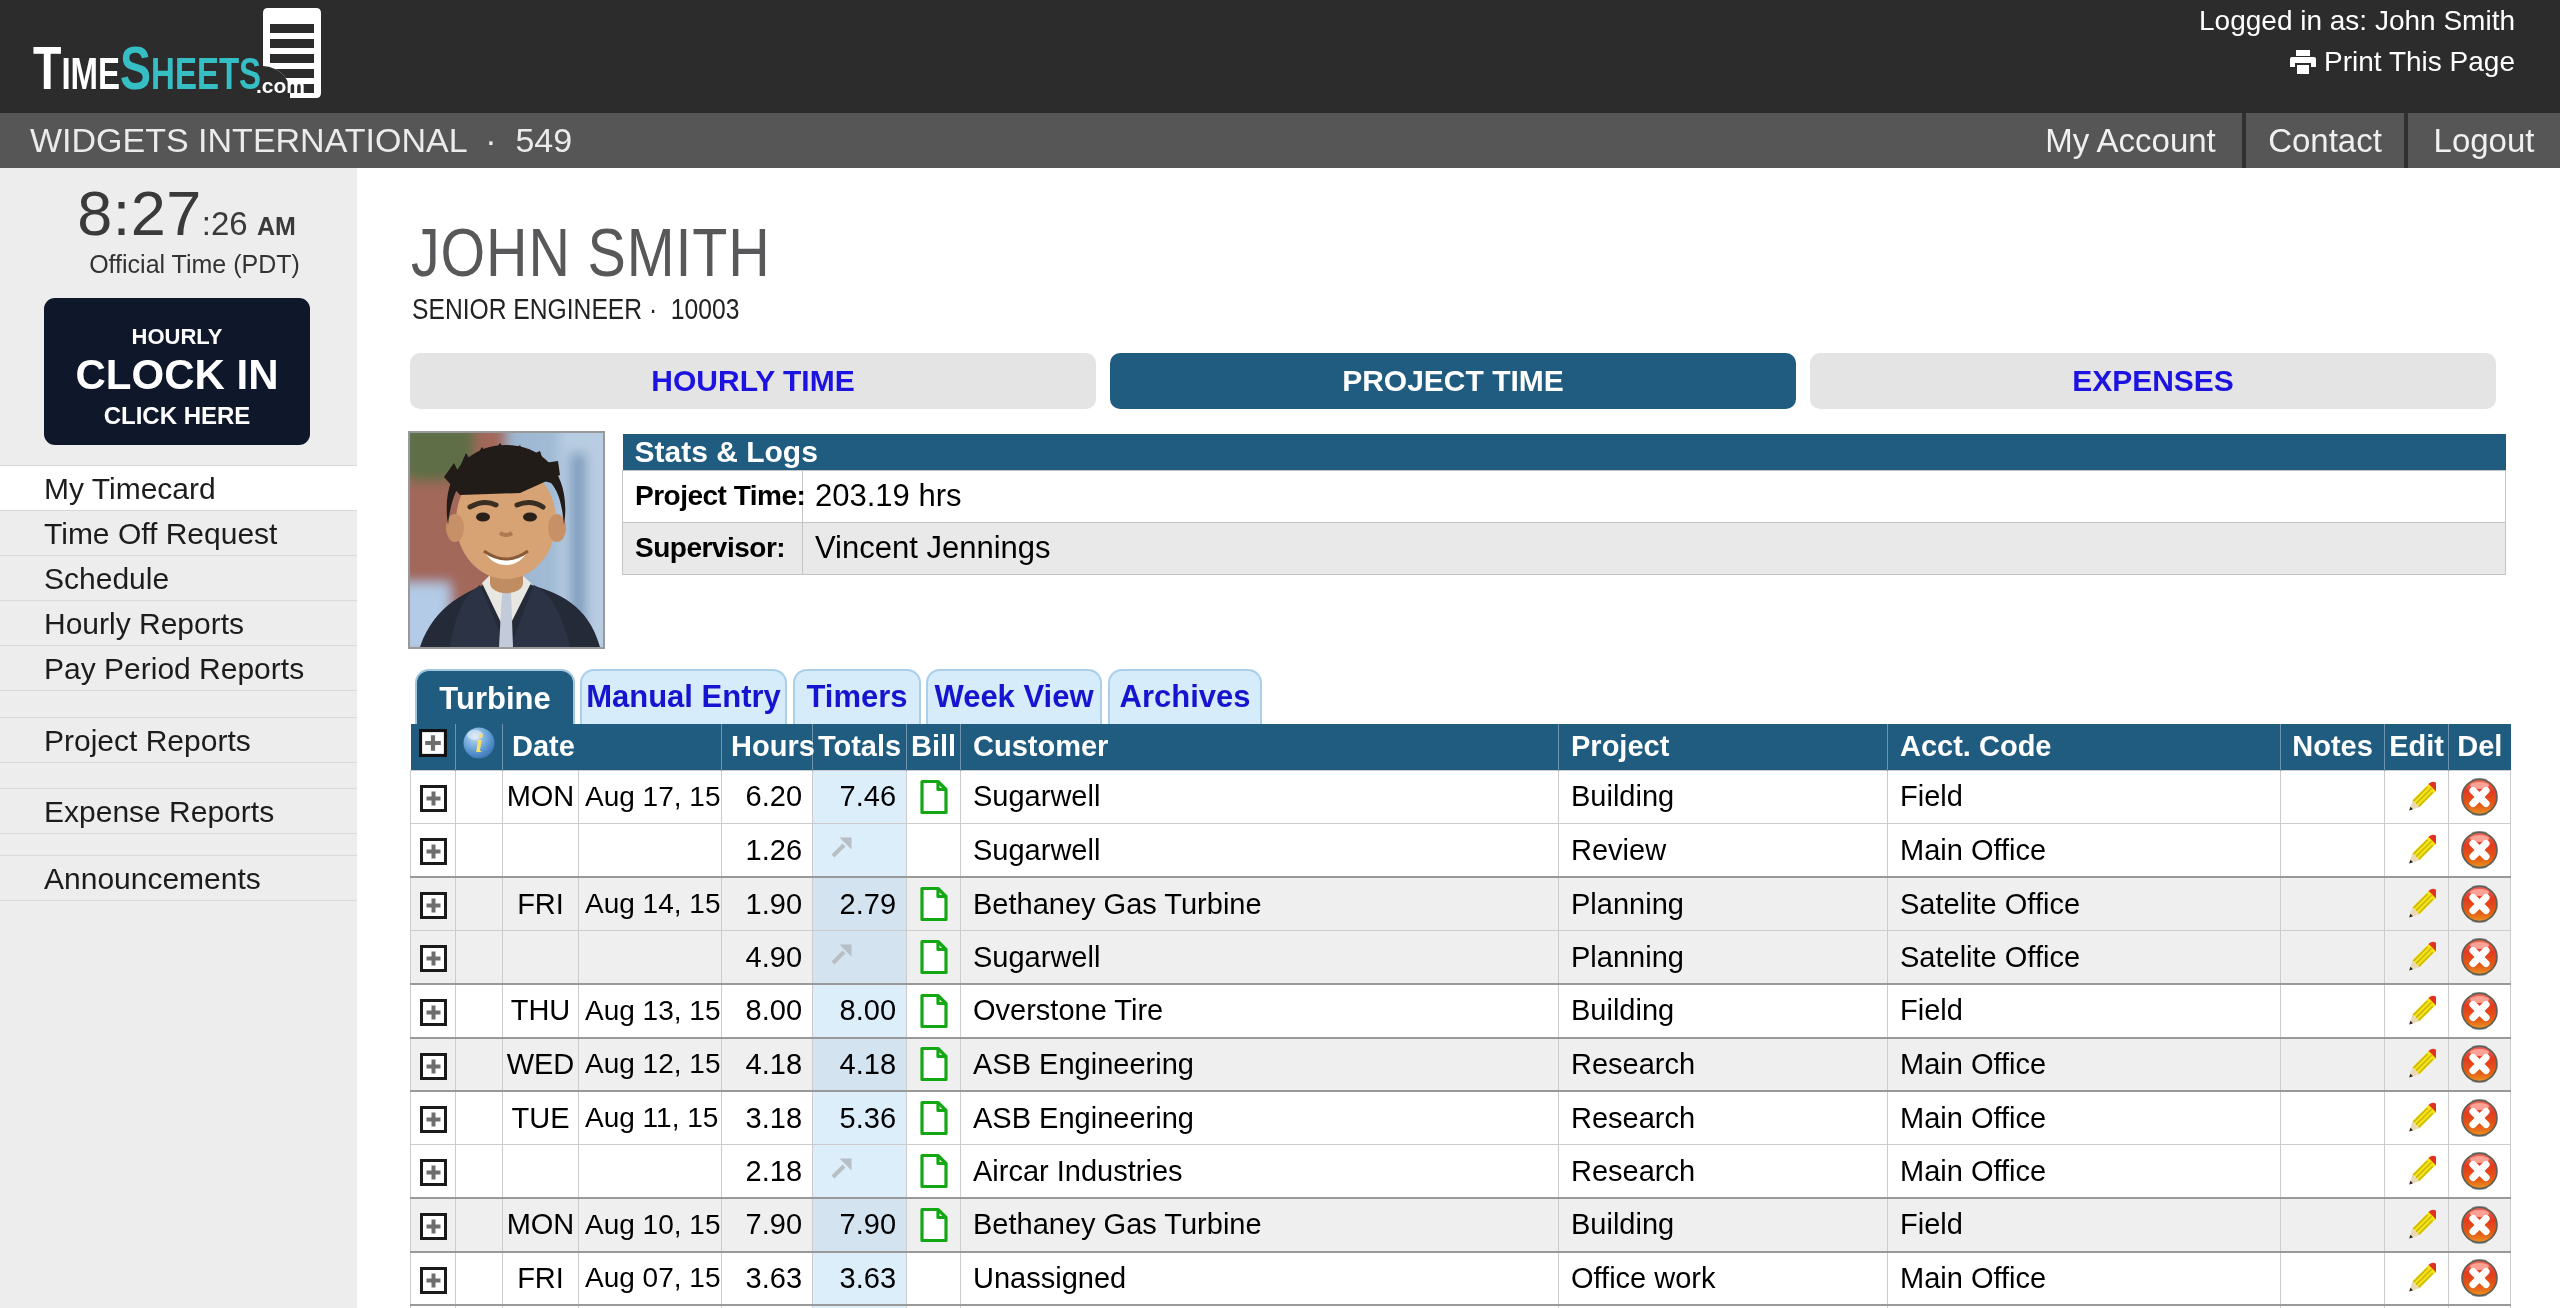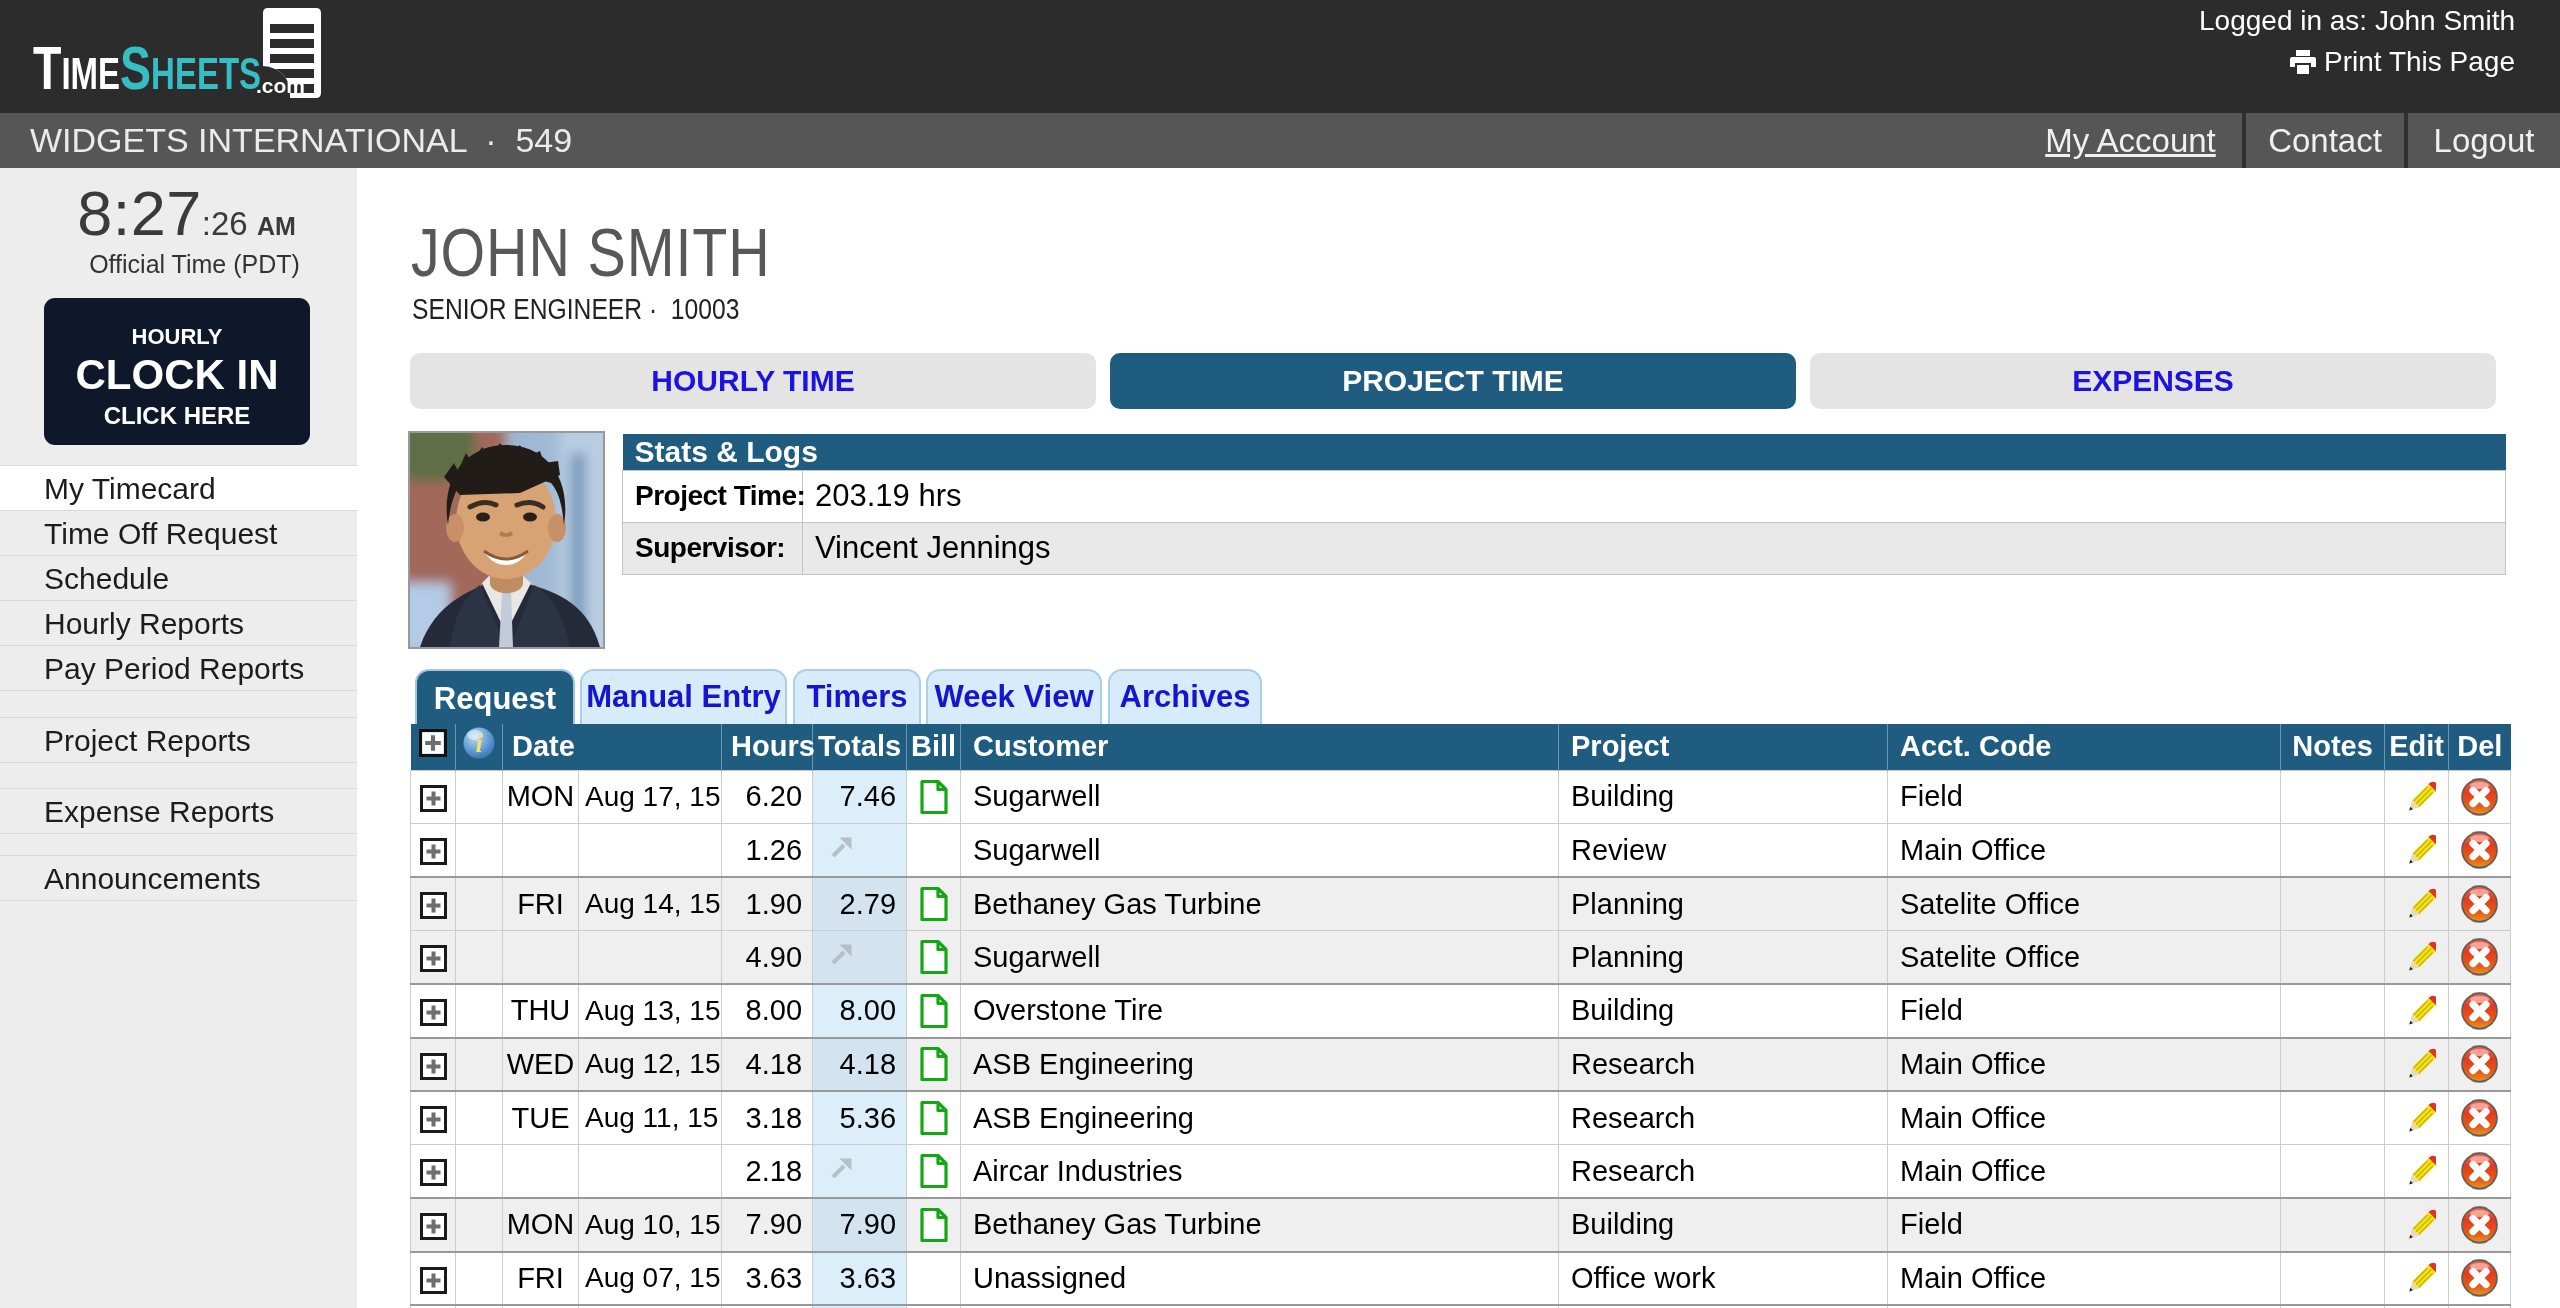--- a/index.html
+++ b/index.html
@@ -103,21 +103,21 @@
   </svg>
   <div style="position:absolute;left:256px;top:74px;color:#fff;font-size:21px;font-weight:bold;z-index:5;">.com</div>
   <div class="loggedin">Logged in as: John Smith</div>
   <div class="printline"><svg width="26" height="24" viewBox="0 0 26 24" style="vertical-align:-3px;">
         <path d="M6 0 h14 v6 h-14 z M2 7 h22 a2 2 0 0 1 2 2 v8 h-5 v-4 h-16 v4 h-5 v-8 a2 2 0 0 1 2-2 Z M7 15 h12 v9 h-12 z" fill="#fff"></path>
       </svg> Print This Page</div>
 </div>
 <div class="navbar">
   <div class="company">WIDGETS INTERNATIONAL &nbsp;·&nbsp; 549</div>
   <div class="navbtns">
-    <div class="navbtn" style="width:223px;text-decoration:underline;">My Account</div>
+    <div class="navbtn" style="width:223px;">My Account</div>
     <div class="navsep"></div>
     <div class="navbtn" style="width:158px;">Contact</div>
     <div class="navsep"></div>
     <div class="navbtn" style="width:152px;">Logout</div>
   </div>
 </div>
 <div class="sidebar">
   <div class="clock"><span class="big">8:27</span><span class="small">:26 </span><span class="ampm">AM</span></div>
   <div class="officialtime">Official Time (PDT)</div>
   <div class="clockin">
@@ -199,21 +199,21 @@
           <td class="lbl">Project Time:</td>
           <td>203.19 hrs</td>
         </tr>
     <tr class="even">
           <td class="lbl">Supervisor:</td>
           <td>Vincent Jennings</td>
         </tr>
   </tbody>
     </table>
   <div class="subtabs">
-    <div class="stab active" style="left:0;width:160px;line-height:55px;">Request</div>
+    <div class="stab active" style="left:0;width:160px;line-height:55px;">Turbine</div>
     <div class="stab inactive" style="left:165px;width:207px;line-height:51px;">Manual Entry</div>
     <div class="stab inactive" style="left:378px;width:128px;line-height:51px;">Timers</div>
     <div class="stab inactive" style="left:511px;width:176px;line-height:51px;">Week View</div>
     <div class="stab inactive" style="left:693px;width:154px;line-height:51px;">Archives</div>
   </div>
   <table class="dt">
     <colgroup>
       <col style="width:45px;">
         <col style="width:47px;">
         <col style="width:76px;">

